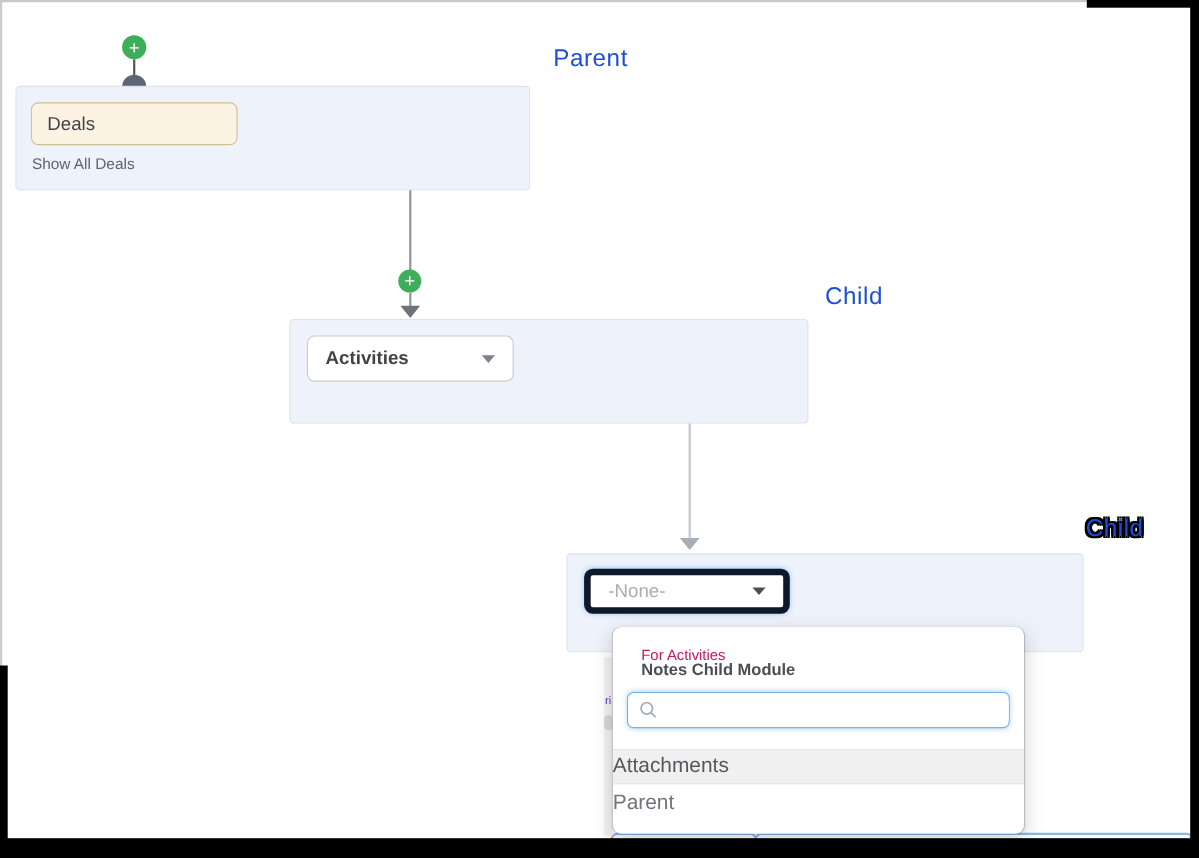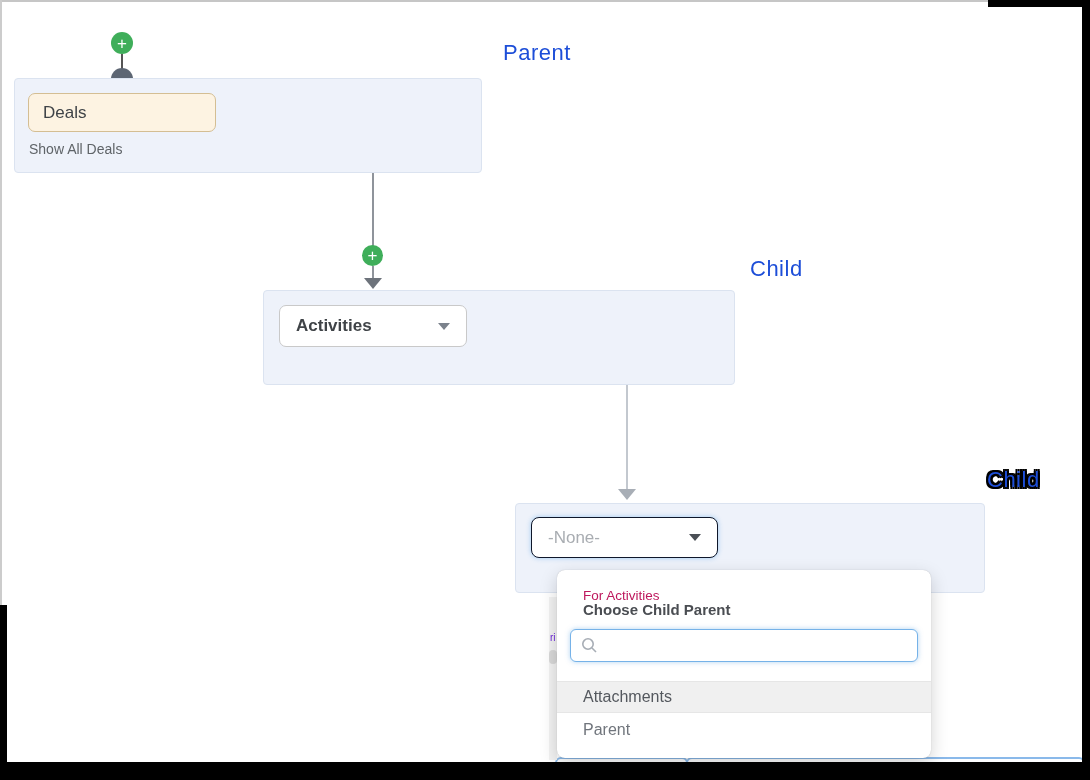--- a/index.html
+++ b/index.html
@@ -22,21 +22,21 @@
   .node-activities { left:263px; top:290px; width:472px; height:95px;font-weight:bold; }
   .node-none { left:515px; top:503px; width:470px; height:90px; z-index:1; }
 
   .module-chip { position:absolute; left:13px; top:14px; width:188px; height:39px;
     background:#fdf3e2; border:1.5px solid #d4be93; border-radius:7px;
     display:flex; align-items:center; padding-left:14px; font-size:17px; color:#3f4347; }
   .dropdown { position:absolute; left:15px; top:14px; width:188px; height:42px;
     background:#ffffff; border:1px solid #c9c9c9; border-radius:7px;
     display:flex; align-items:center; justify-content:space-between;
     padding:0 16px; font-size:17px; color:#3f4347; cursor:pointer; }
-  .dropdown-none { top:13px; width:187px; height:41px; border:1px solid #0f172a; border-radius:8px;
+  .dropdown-none { top:13px; width:187px; height:41px; border:6px solid #0f172a; border-radius:8px;
     color:#a9adb2; box-shadow:0 0 5px rgba(62,154,230,.45);text-align:right; }
   .caret { width:0; height:0; border-left:6px solid transparent; border-right:6px solid transparent;
     border-top:7px solid #7b828c; }
   .caret-dark { border-top-color:#4a4f55; }
   .node-desc { position:absolute; left:15px; top:62px; font-size:14px; color:#5f6468; white-space:nowrap; }
 
   
   .vline { position:absolute; width:1.5px; background:#8f949b; }
   .vline-light { background:#c3c8cf; }
   .plus-btn { position:absolute; width:22px; height:22px; border-radius:50%; background:#3fae5a;
@@ -57,22 +57,22 @@
   .popup { position:absolute; left:557px; top:570px; width:374px; height:188px; background:#ffffff;
     border-radius:8px; box-shadow:0 0 1px rgba(0,0,0,.25), 0 6px 18px rgba(0,0,0,.18); z-index:10; overflow:hidden; }
   .popup-context { position:absolute; left:26px; top:18px; font-size:13.5px; color:#be185d;text-align:center; }
   .popup-title { position:absolute; left:26px; top:31px; font-size:15px; font-weight:bold; color:#4a4d52; }
   .popup-search { position:absolute; left:13px; top:59px; width:348px; height:33px;
     border:1.5px solid #76b2e8; border-radius:6px; box-shadow:0 0 5px rgba(100,170,230,.5);
     display:flex; align-items:center; padding-left:10px; background:#fff; }
   .popup-search input { border:none; outline:none; flex:1; font-size:15px; margin-left:8px;
     font-family:"Liberation Sans", sans-serif; color:#4a4d52; }
   .popup-options { position:absolute; left:0; top:111px; width:100%; }
-  .popup-option { height:32px; display:flex; align-items:center; padding-left:26px;
-    font-size:16px; color:#54585e; cursor:pointer; }
+  .popup-option { height:32px; display:flex; align-items:center; 
+    font-size:19px; color:#54585e; cursor:pointer; }
   .popup-option.hl { background:#f0f0f0; border-top:1px solid #e6e6e6; border-bottom:1px solid #e6e6e6; }
   .popup-option.plain { height:34px; color:#70757c; }
 
   
   .scroll-strip { position:absolute; left:549px; top:597px; width:8px; height:163px; background:#f3f3f3; z-index:2; }
   .scroll-thumb { position:absolute; left:0; top:53px; width:8px; height:14px; background:#d9d9d9; border-radius:4px; }
   .obscured-frag { position:absolute; left:550px; top:632px; font-size:10px; color:#6d28d9; z-index:3; }
   .bottom-edge-box { position:absolute; top:757px; height:22px; background:#fdfeff;
     border:2px solid #8ab9ea; border-radius:6px; z-index:1; }
   .bottom-edge-a { left:555px; width:133px; }
@@ -128,21 +128,21 @@
 
   <div class="scroll-strip">
     <div class="scroll-thumb"></div>
   </div>
   <div class="obscured-frag">ri</div>
   <div class="bottom-edge-box bottom-edge-a"></div>
   <div class="bottom-edge-box bottom-edge-b"></div>
 
   <div class="popup">
     <div class="popup-context">For Activities</div>
-    <div class="popup-title">Choose Child Parent</div>
+    <div class="popup-title">Notes Child Module</div>
     <div class="popup-search">
       <svg width="17" height="17" viewBox="0 0 17 17">
         <circle cx="7" cy="7" r="5.2" fill="none" stroke="#a7adb5" stroke-width="1.6"></circle>
         <line x1="11" y1="11" x2="15" y2="15" stroke="#a7adb5" stroke-width="1.6"></line>
       </svg>
       <input type="text" placeholder="" style="">
     </div>
     <div class="popup-options">
       <div class="popup-option hl">
         <span>Attachments</span>

